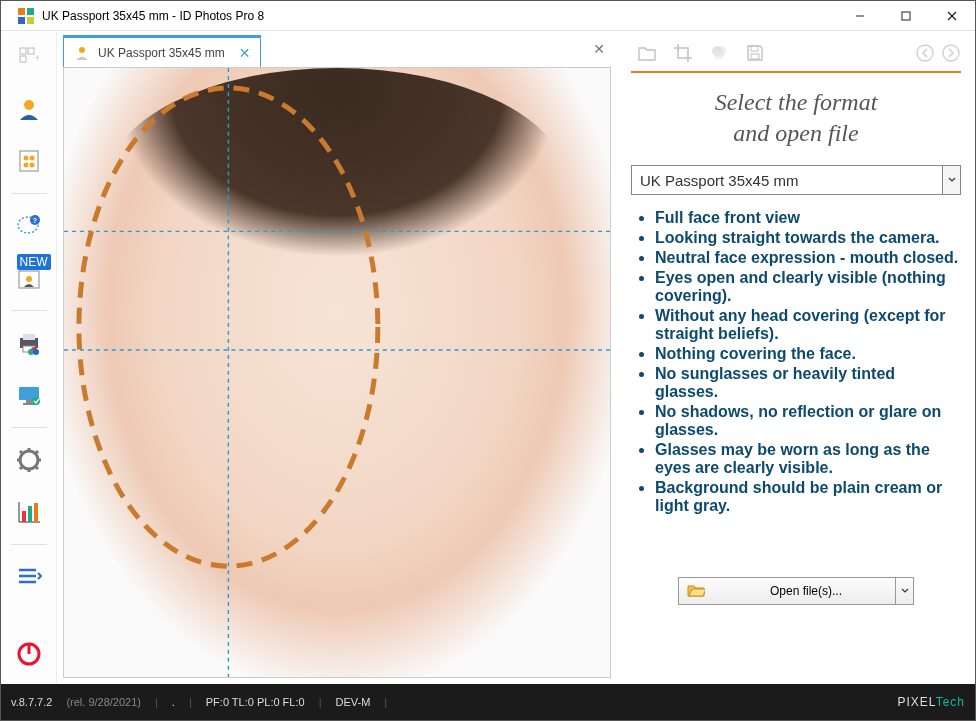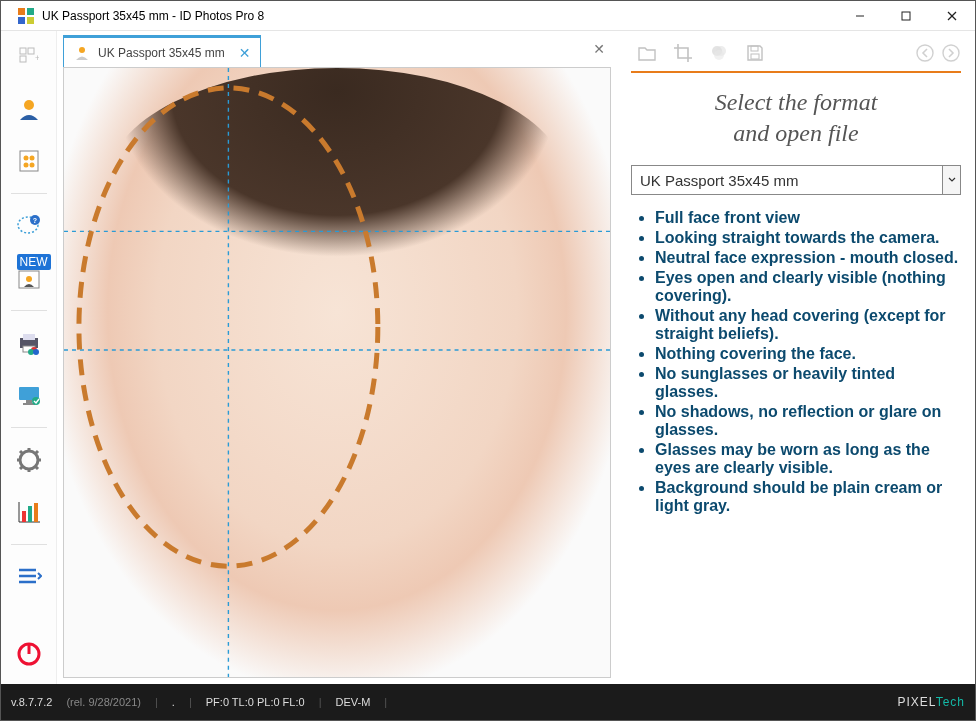--- a/index.html
+++ b/index.html
@@ -273,20 +273,34 @@
           <li>Looking straight towards the camera.</li>
           <li>Neutral face expression - mouth closed.</li>
           <li>Eyes open and clearly visible (nothing covering).</li>
           <li>Without any head covering (except for straight beliefs).</li>
           <li>Nothing covering the face.</li>
           <li>No sunglasses or heavily tinted glasses.</li>
           <li>No shadows, no reflection or glare on glasses.</li>
           <li>Glasses may be worn as long as the eyes are clearly visible.</li>
           <li>Background should be plain cream or light gray.</li>
         </ul>
+        <div class="open-file-wrap">
+          <div class="open-file-btn">
+            <span><svg width="18" height="14" viewBox="0 0 18 14">
+                  <path d="M1 3 h6 l2 2 h8 v8 h-16 z" fill="#f6c24a" stroke="#c98a1e"></path>
+                  <path d="M2 13 l3-7 h14 l-3 7 z" fill="#ffe08a" stroke="#c98a1e"></path>
+                </svg></span>
+            <span style="flex:1; text-align:center;">Open file(s)...</span>
+          </div>
+          <div class="open-file-drop">
+              <svg width="8" height="8" viewBox="0 0 8 8">
+                <path d="M1 2 l3 3 l3-3" fill="none" stroke="#333" stroke-width="1.2"></path>
+              </svg>
+            </div>
+        </div>
       </div>
     </div>
   </div>
 
   <div class="statusbar">
     <span>v.8.7.7.2</span>
     <span class="reldate">(rel. 9/28/2021)</span>
     <span class="sep">|</span>
     <span>.</span>
     <span class="sep">|</span>

